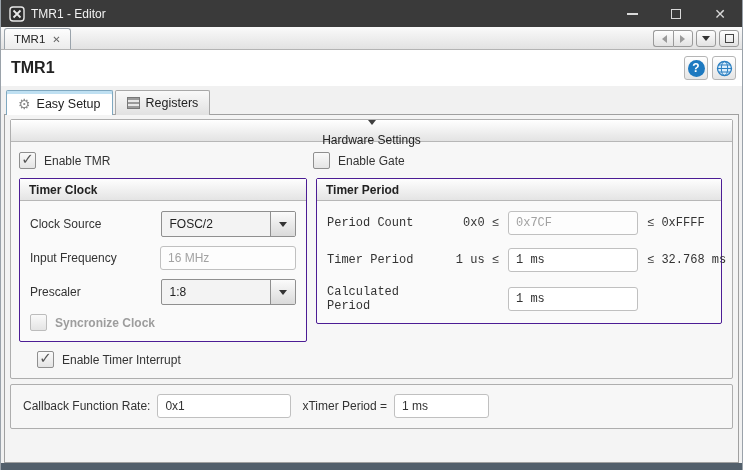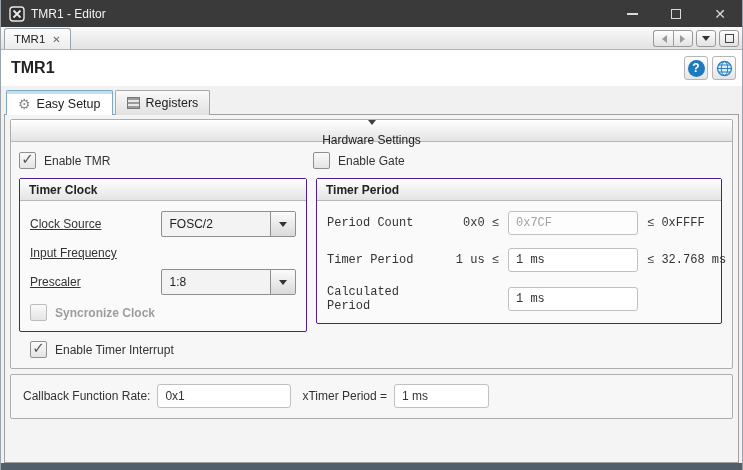--- a/index.html
+++ b/index.html
@@ -82,39 +82,39 @@
   .groups-row { display:flex; gap:9px; align-items:flex-start; margin-left:2px; }
   .group { border:1px solid #4c1d95; border-radius:2px; background:#fafafa; }
   .grp-hd { height:22px; display:flex; align-items:center; padding:0 9px; font-weight:bold; color:#222;
     background:linear-gradient(#fefefe,#e4e4e4); border-bottom:1px solid #b7b7b7; }
   .grp-body { padding:10px; }
 
   
   .g-clock { width:288px; }
   .clk-row { display:flex; align-items:center; margin-bottom:9px; }
   .clk-row:last-child { margin-bottom:0; }
-  .clk-label { width:131px; color:#333;text-decoration:underline; }
+  .clk-label { width:131px; color:#333; }
   .combo { display:flex; width:136px; height:26px; border:1px solid #8f8f8f; border-radius:2px; background:#f3f3f3; overflow:hidden; }
   .combo-value { flex:1; display:flex; align-items:center; padding-left:8px; color:#222; }
   .combo-btn { width:25px; border-left:1px solid #8f8f8f; background:linear-gradient(#fbfbfb,#dadada);
     display:flex; align-items:center; justify-content:center; }
   .tf { height:24px; border:1px solid #c0c0c0; border-radius:3px; padding:0 7px; font-size:12px;
     color:#333; background:#fff; font-family:inherit; outline:none; }
   .tf:disabled { color:#a2a2a2; background:#fdfdfd; }
   .tf-freq { width:136px; }
 
   
   .g-period { width:406px; }
   .per-grid { display:grid; grid-template-columns:99px 64px 130px auto; column-gap:9px; row-gap:13px; align-items:center;font-family:Liberation Mono, monospace; }
   .per-label { color:#333; }
   .per-min { text-align:right; color:#333; white-space:nowrap; }
   .per-max { color:#333; white-space:nowrap; }
   .tf-per { width:130px; }
 
-  .interrupt-row { margin:9px 0 1px 13px; }
+  .interrupt-row { margin:9px 0 1px 20px; }
 
   
   .sw-section { margin-top:5px; }
   .sw-body { display:flex; align-items:center; gap:7px; padding:9px 6px 10px 12px; }
   .sw-label { color:#333; }
   .tf-cb-rate { width:134px; }
   .tf-mult { width:95px; }
   .sw-body .mult-label { margin-left:4px; }
 
   .bottom-bar { height:7px; background:#525f6b; flex:0 0 auto; }
@@ -222,20 +222,21 @@
                 <span class="clk-label">Clock Source</span>
                 <div class="combo">
                   <span class="combo-value">FOSC/2</span>
                   <span class="combo-btn">
                       <span class="tri-d"></span>
                     </span>
                 </div>
               </div>
               <div class="clk-row">
                 <span class="clk-label">Input Frequency</span>
+                <input class="tf tf-freq" disabled="" value="16 MHz" style="">
               </div>
               <div class="clk-row">
                 <span class="clk-label">Prescaler</span>
                 <div class="combo">
                   <span class="combo-value">1:8</span>
                   <span class="combo-btn">
                       <span class="tri-d"></span>
                     </span>
                 </div>
               </div>

